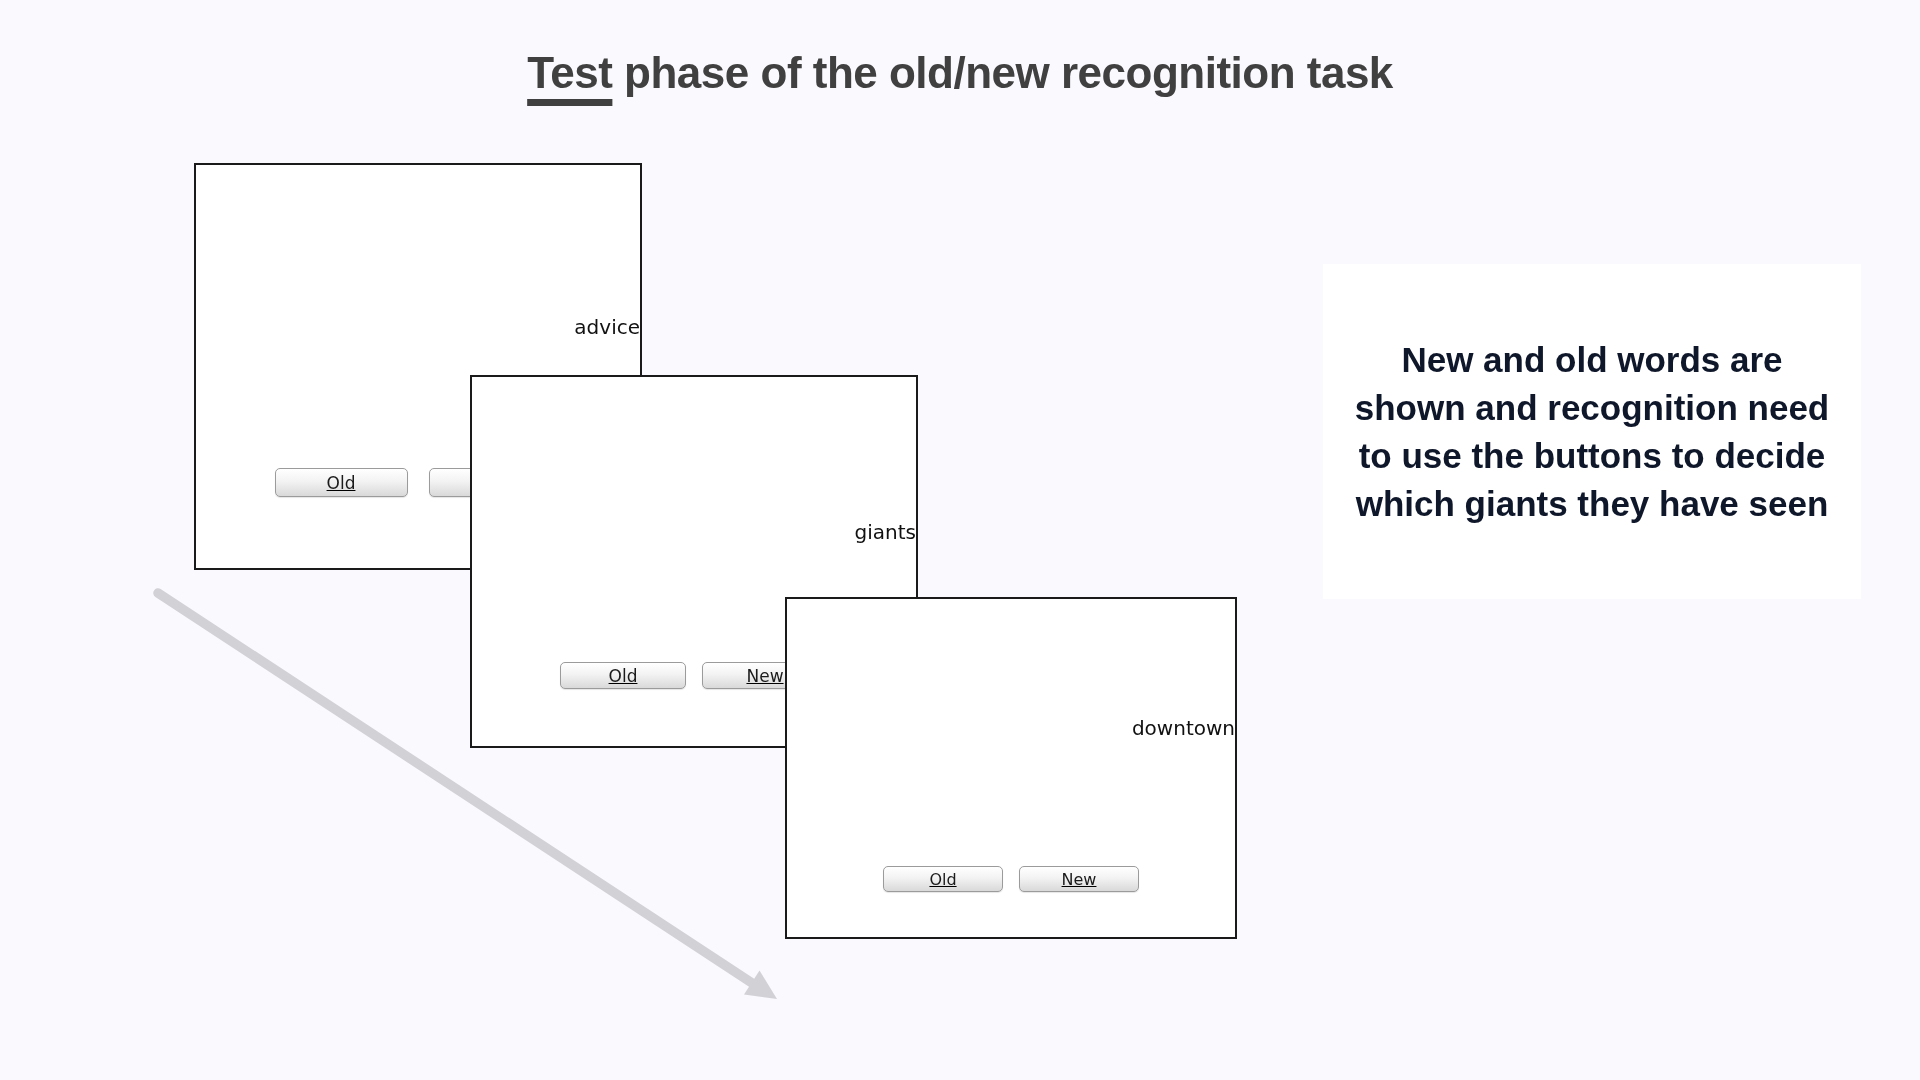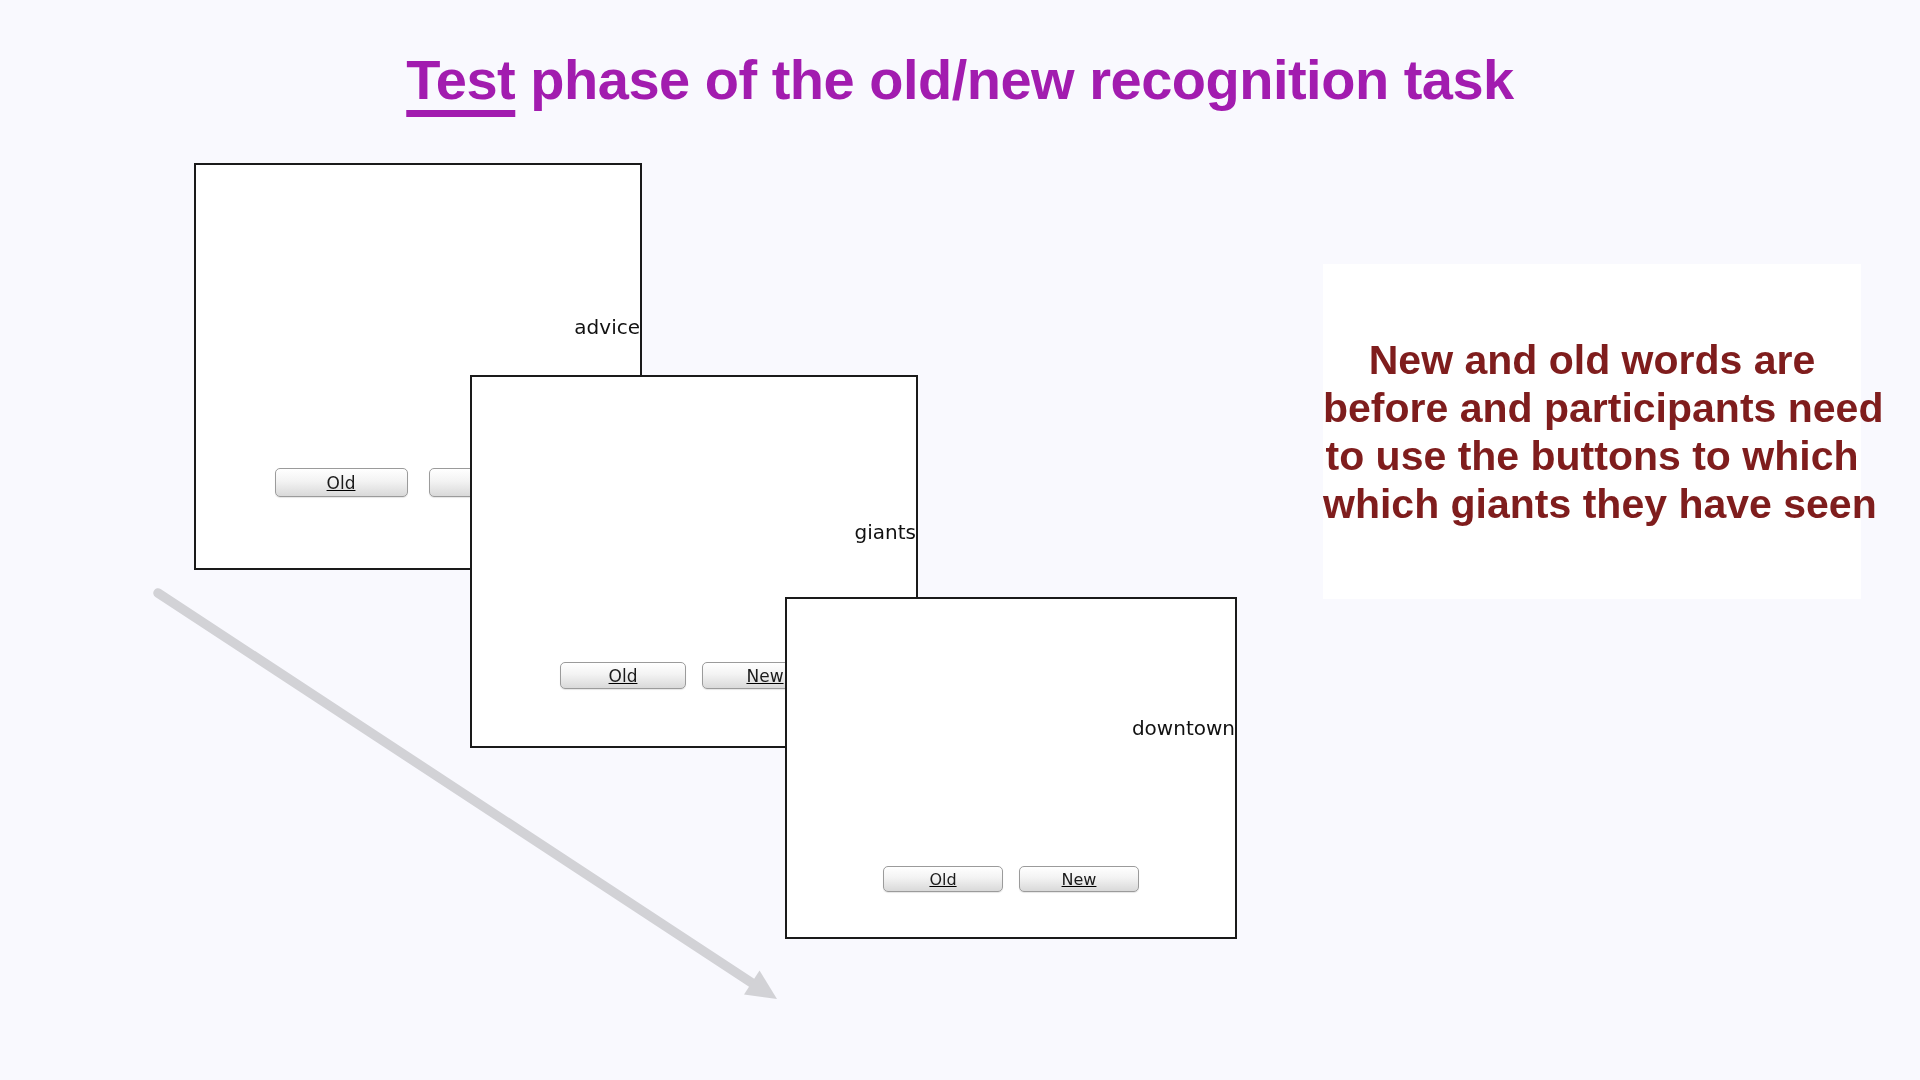--- a/index.html
+++ b/index.html
@@ -12,23 +12,23 @@
   }
 
   
   .title-wrap {
     position: absolute;
     top: 48px; left: 0; width: 1920px;
     text-align: center;
     line-height: 1.15;
   }
   .title {
-    font-size: 56px;
+    font-size: 44px;
     font-weight: bold;
-    color: #a21caf;
+    color: #404040;
     letter-spacing: -0.5px;
   }
   .title .underlined {
     text-decoration: underline;
     text-decoration-thickness: 7px;
     text-underline-offset: 11px;
   }
 
   
   .card {
@@ -90,24 +90,24 @@
     left: 1323px; top: 264px;
     width: 538px; height: 335px;
     background: #ffffff;
     display: flex;
     flex-direction: column;
     justify-content: center;
     text-align: center;
     z-index: 4;
   }
   .note-line {
-    font-size: 41px;
+    font-size: 35px;
     font-weight: bold;
     line-height: 48px;
-    color: #7f1d1d;
+    color: #0f172a;
     white-space: nowrap;
   }
 </style>
 </head>
 <body>
 
 <div class="title-wrap">
   <span class="title">
     <span class="underlined">Test</span><span> phase of the old/new recognition task</span>
   </span>
@@ -137,16 +137,16 @@
 <div class="card card3">
   <div class="word">downtown</div>
   <div class="button-row">
     <button class="btn">Old</button>
     <button class="btn">New</button>
   </div>
 </div>
 
 <div class="note">
   <div class="note-line">New and old words are</div>
-  <div class="note-line">before and participants need</div>
-  <div class="note-line">to use the buttons to which</div>
+  <div class="note-line">shown and recognition need</div>
+  <div class="note-line">to use the buttons to decide</div>
   <div class="note-line">which giants they have seen</div>
 </div>
 
 </body></html>

